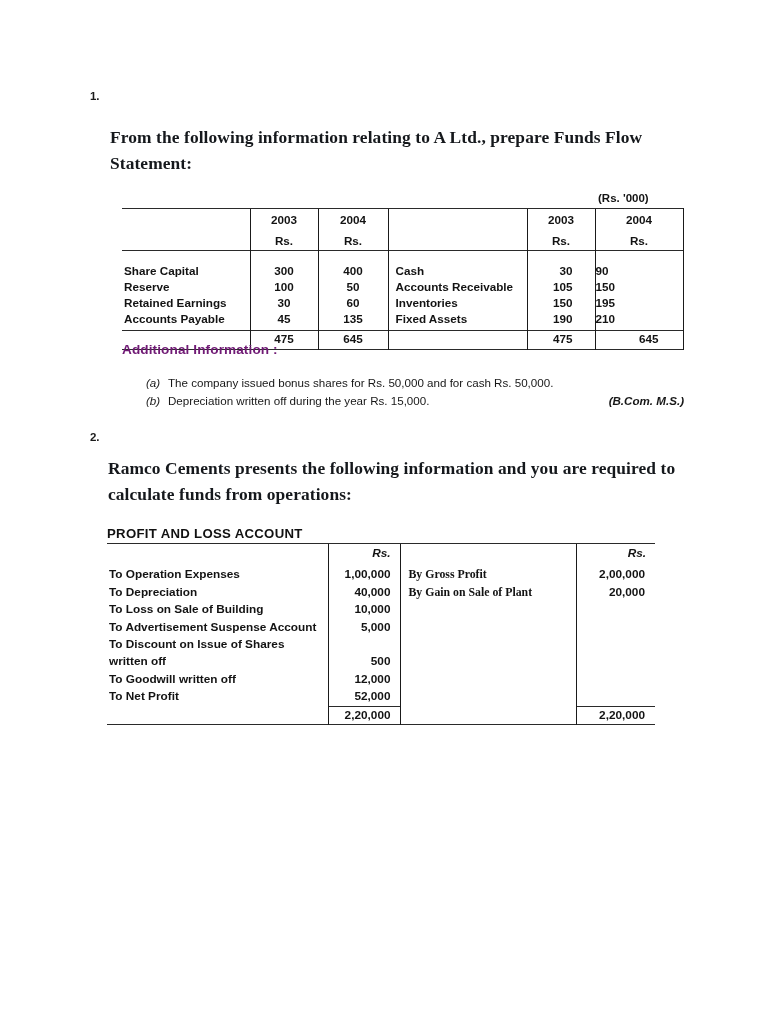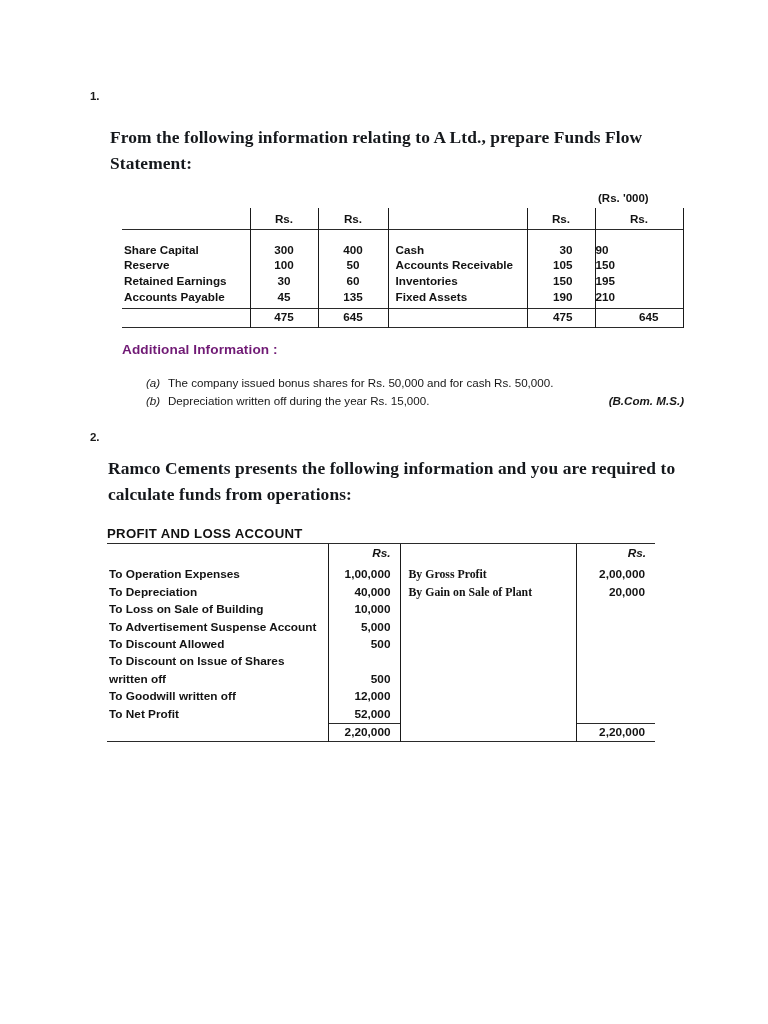--- a/index.html
+++ b/index.html
@@ -211,20 +211,28 @@
       <colgroup>
         <col class="c-lbl">
           <col class="c-n1">
           <col class="c-n2">
         <col class="c-lbl2">
           <col class="c-n3">
           <col class="c-n4">
       </colgroup>
       <tbody>
 
+        <tr class="hdr topline">
+          <td></td>
+          <td class="vl">2003</td>
+          <td class="vl">2004</td>
+          <td class="vl"></td>
+          <td class="vl">2003</td>
+          <td class="vl vr">2004</td>
+        </tr>
         <tr class="hdr">
           <td></td>
           <td class="vl">Rs.</td>
           <td class="vl">Rs.</td>
           <td class="vl"></td>
           <td class="vl">Rs.</td>
           <td class="vl vr">Rs.</td>
         </tr>
 
         <tr class="body underhdr">
@@ -335,26 +343,20 @@
           <td class="lbl credit vl"></td>
           <td class="amt credit vl"></td>
         </tr>
         <tr>
           <td class="lbl">To Advertisement Suspense Account</td>
           <td class="amt vl">5,000</td>
           <td class="lbl credit vl"></td>
           <td class="amt credit vl"></td>
         </tr>
         <tr>
-          <td class="lbl">To Discount Allowed</td>
-          <td class="amt vl">500</td>
-          <td class="lbl credit vl"></td>
-          <td class="amt credit vl"></td>
-        </tr>
-        <tr>
           <td class="lbl">To Discount on Issue of Shares</td>
           <td class="amt vl"></td>
           <td class="lbl credit vl"></td>
           <td class="amt credit vl"></td>
         </tr>
         <tr>
           <td class="lbl">written off</td>
           <td class="amt vl">500</td>
           <td class="lbl credit vl"></td>
           <td class="amt credit vl"></td>

